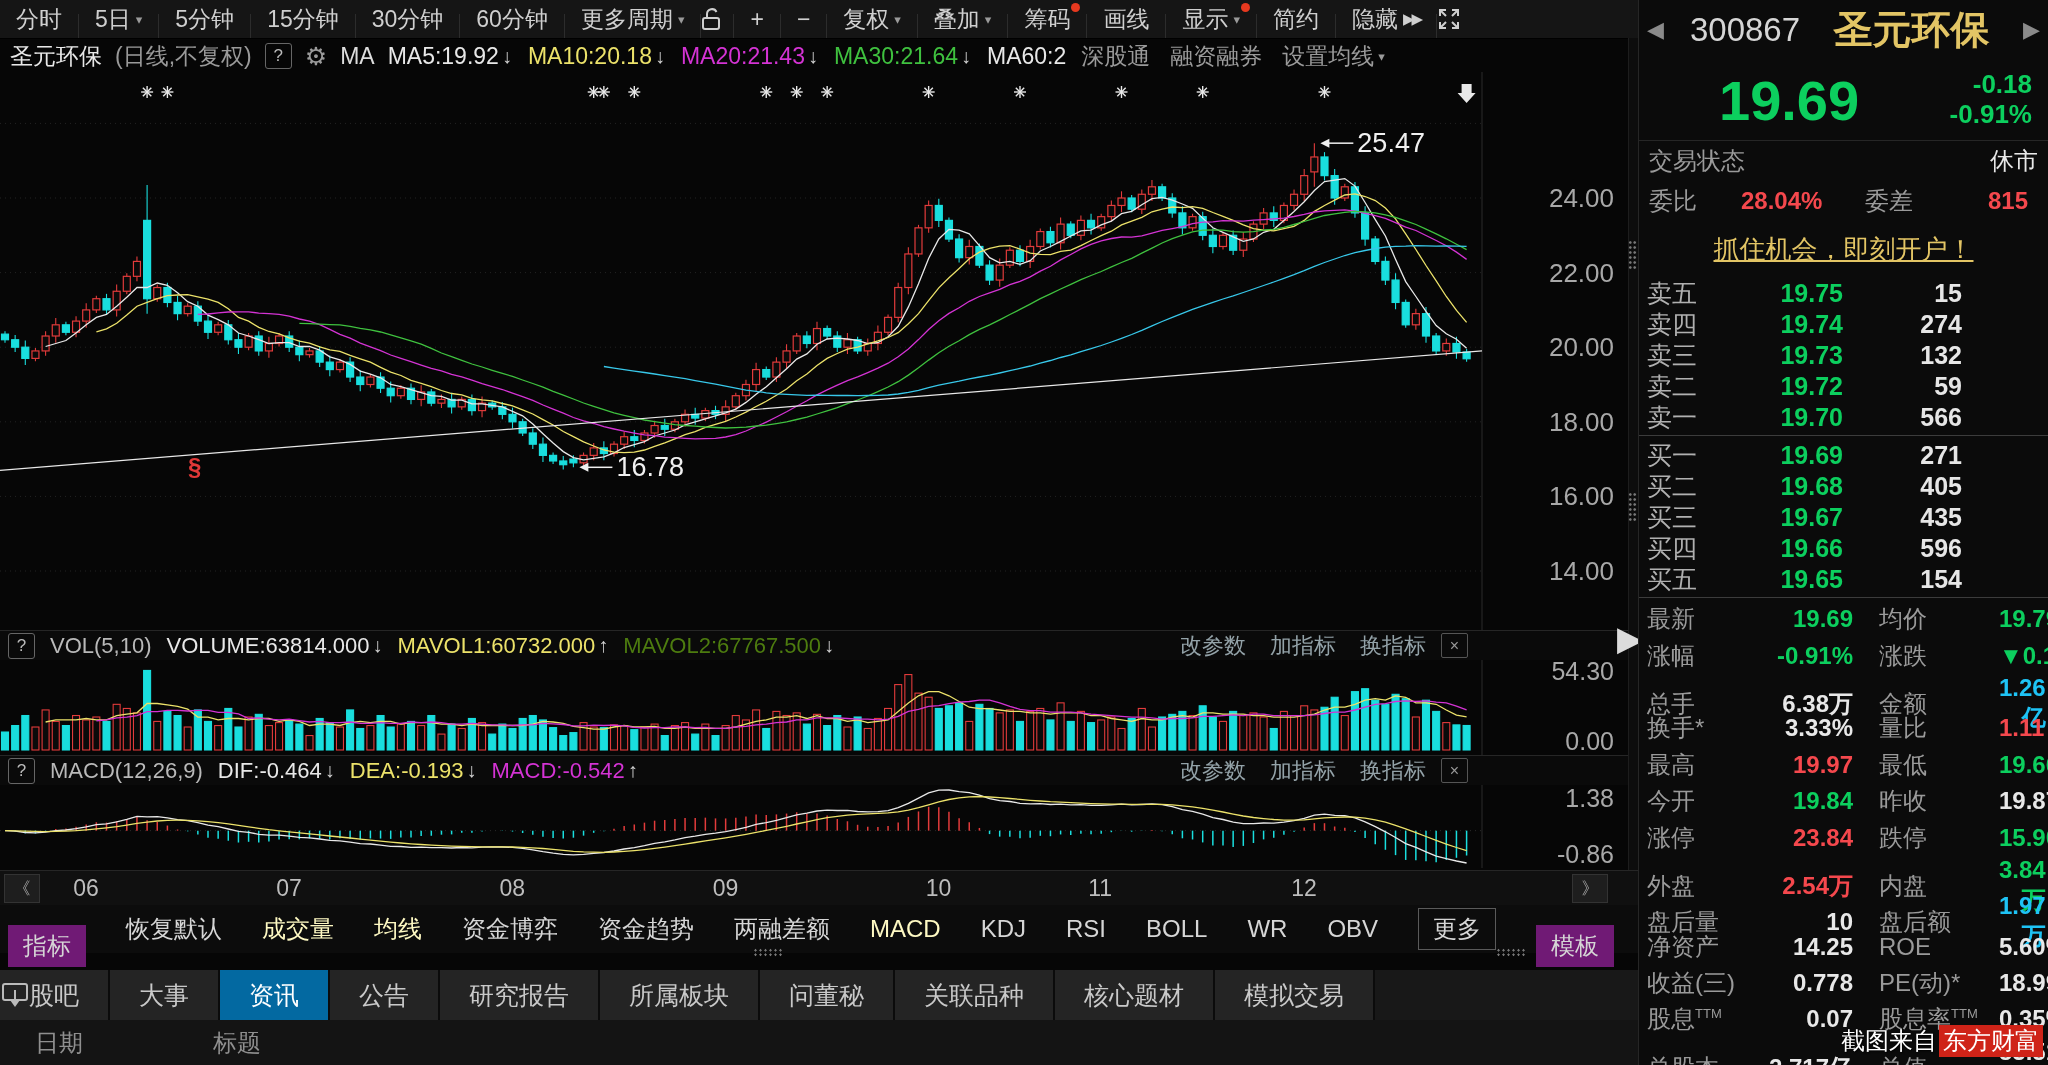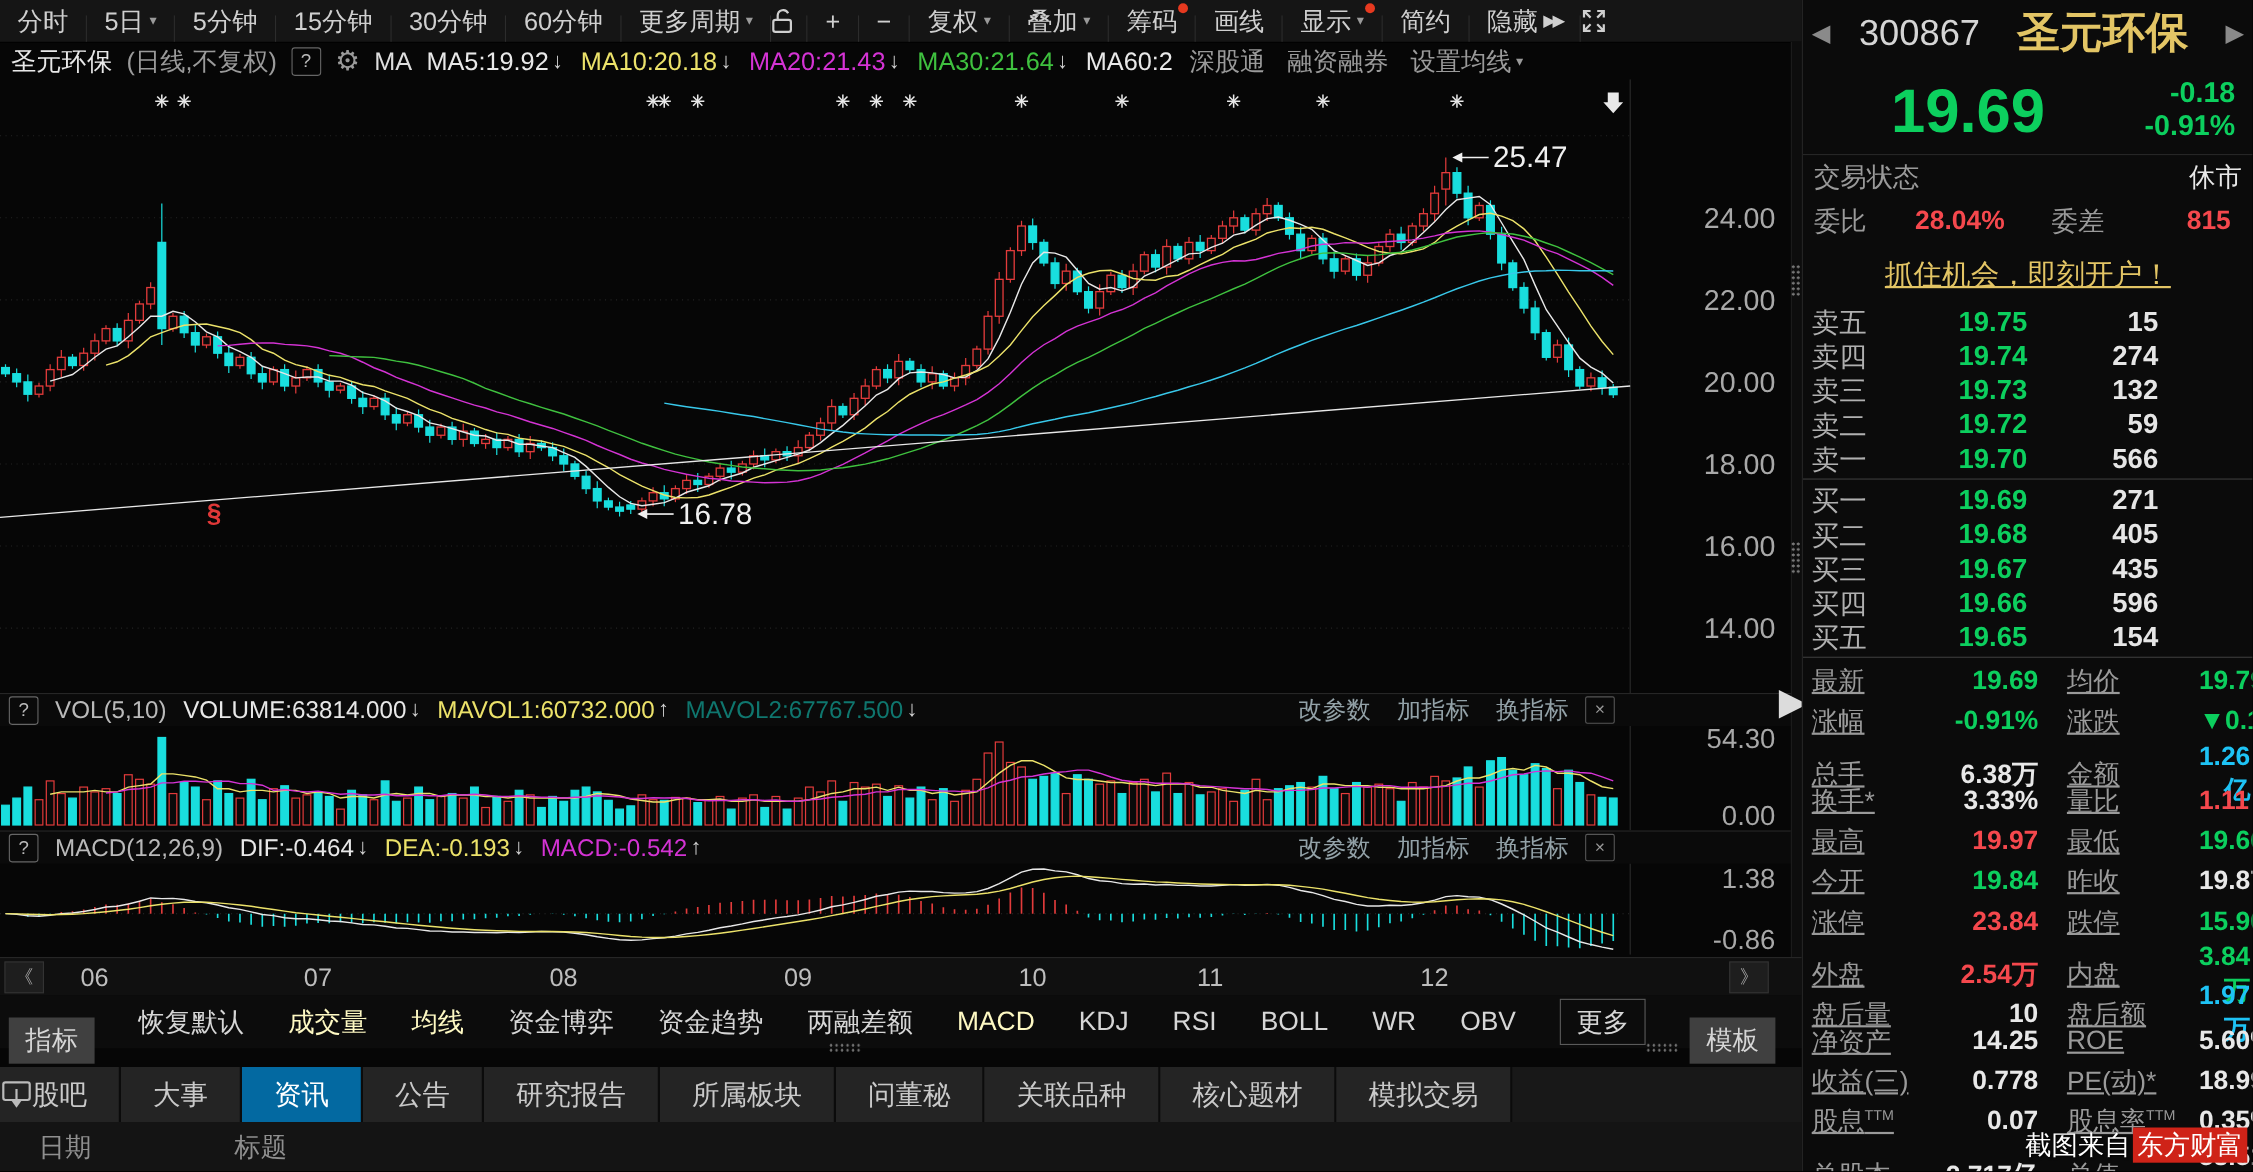--- a/index.html
+++ b/index.html
@@ -48,21 +48,21 @@
   #xaxis{position:absolute;left:0;top:870px;width:1638px;height:35px;background:#101010;
          border-top:1px solid #262626;font-size:23px;color:#bdbdbd;box-sizing:border-box;}
   .xmonth{position:absolute;top:4px;}
   .panbtn{position:absolute;top:3px;width:34px;height:27px;background:#1e1e1e;border:1px solid #333;
           color:#aaa;display:flex;align-items:center;justify-content:center;font-size:17px;cursor:pointer;}
   
   #ind-tabs{position:absolute;left:0;top:905px;width:1638px;height:48px;display:flex;align-items:center;
             gap:40px;padding-left:8px;font-size:24px;color:#d6d6d6;background:#0c0c0c;box-sizing:border-box;}
   .itab{cursor:pointer;white-space:nowrap;}
   .itab.active{color:#fef9c3;}
-  .itab.boxed{background:#404040;padding:5px 15px;margin-top:34px;}
+  .itab.boxed{background:#701a75;padding:5px 15px;margin-top:34px;}
   .itab.outlined{border:1px solid #5a5a5a;padding:4px 14px;}
   
   #news-tabs{position:absolute;left:0;top:970px;width:1638px;height:50px;background:#181818;display:flex;}
   .ntab{display:flex;align-items:center;justify-content:center;padding:0 29px;background:#242424;
         border-right:2px solid #0b0b0b;color:#c9c9c9;font-size:25px;cursor:pointer;white-space:nowrap;}
   .ntab.sel{background:#0369a1;color:#fff;}
   .nt-spacer{flex:1;}
   .dl-icon{display:flex;align-items:center;padding:0 16px;cursor:pointer;}
   
   #list-header{position:absolute;left:0;top:1020px;width:1638px;height:45px;background:#141414;
@@ -98,21 +98,21 @@
   .rp-ad{height:56px;display:flex;align-items:center;justify-content:center;color:#e3c565;
          text-decoration:underline;font-size:26px;cursor:pointer;}
   .obrow{height:31px;display:grid;grid-template-columns:80px 116px auto;align-items:center;
          padding:0 8px;font-size:25px;cursor:pointer;}
   .obrow .l{color:#b0b0b0;}
   .obrow .p{color:#0ccf5e;font-weight:700;text-align:right;}
   .obrow .q{text-align:right;padding-right:78px;color:#e6e6e6;font-weight:700;}
   .obsep{height:1px;background:#3c3c3c;margin:3px 0;}
   .strow{height:36.4px;display:grid;grid-template-columns:120px 86px 146px auto;align-items:center;
          padding:0 8px;font-size:24px;}
-  .strow .sl{color:#9a9a9a;white-space:nowrap;text-decoration:underline;}
+  .strow .sl{color:#9a9a9a;white-space:nowrap;}
   .strow .sl2{padding-left:26px;}
   .strow .sv{text-align:right;font-weight:700;}
   .strow .sv2{padding-right:12px;}
   sup.ttm{font-size:13px;}
   
   #watermark{position:absolute;right:5px;bottom:8px;font-size:24px;color:#fff;z-index:40;
              display:flex;align-items:center;text-shadow:1px 1px 2px #000;}
   #watermark .brand{background:#cf2318;padding:0 4px;margin-left:2px;text-shadow:none;}
 </style>
 </head>
@@ -628,21 +628,21 @@
       <span class="hd-ind">VOL(5,10)</span>
       <span class="mav">
         <span style="color: rgb(232, 232, 232);">VOLUME:63814.000</span>
         <span class="arr">↓</span>
       </span>
       <span class="mav">
         <span style="color: rgb(236, 226, 106);">MAVOL1:60732.000</span>
         <span class="arr">↑</span>
       </span>
       <span class="mav">
-        <span style="color: #0f766e;">MAVOL2:67767.500</span>
+        <span style="color: #4d7c0f;">MAVOL2:67767.500</span>
         <span class="arr">↓</span>
       </span>
       <span class="hd-actions">
         <span class="hd-act">改参数</span>
         <span class="hd-act">加指标</span>
         <span class="hd-act">换指标</span>
       </span>
       <span class="xbox">×</span>
     </div>
   <svg id="vol-svg" width="1638" height="95">

